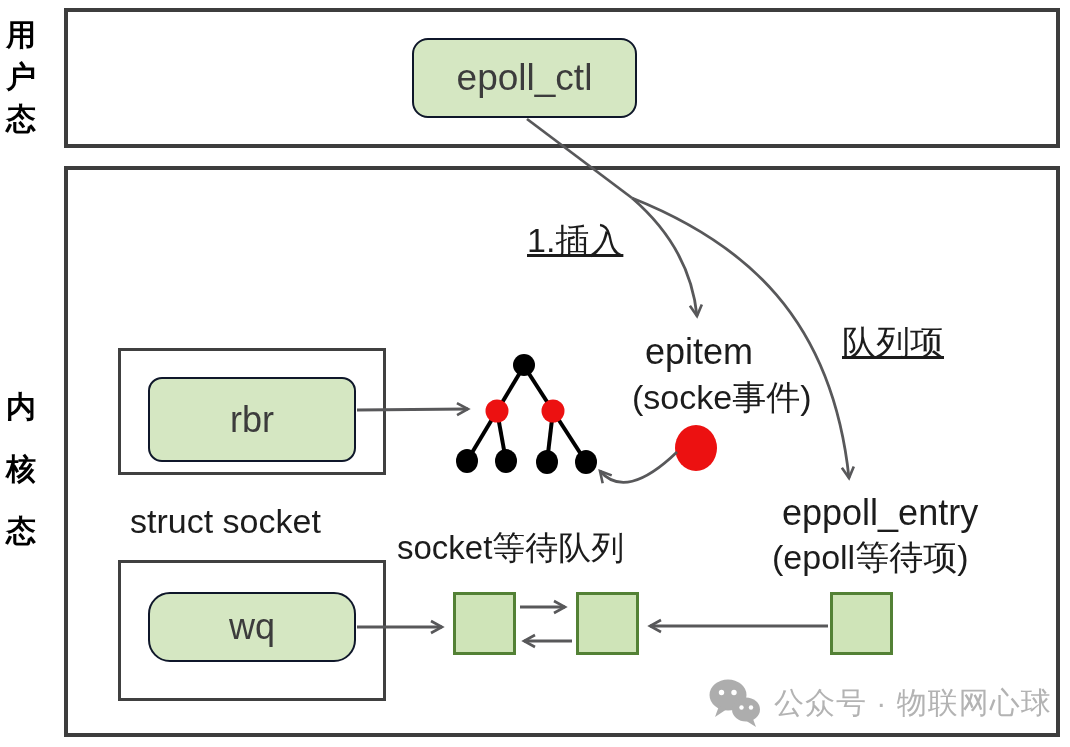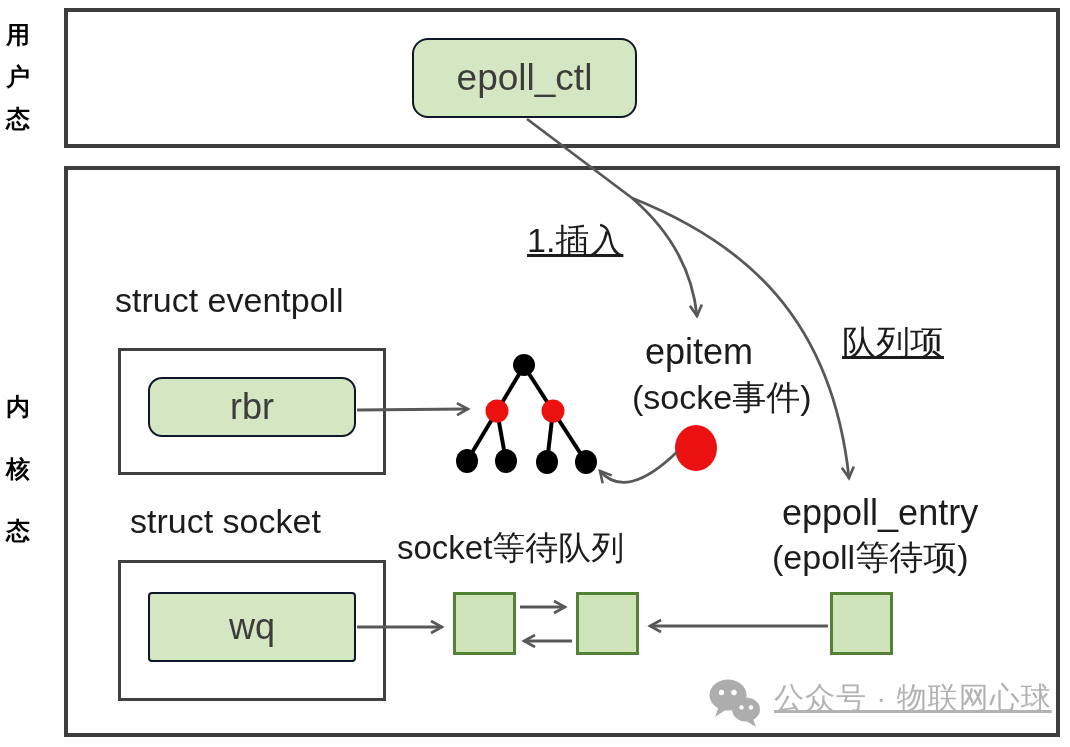--- a/index.html
+++ b/index.html
@@ -3,63 +3,62 @@
 <meta charset="utf-8">
 <style>
   html,body{margin:0;padding:0;background:#fff;}
   .canvas{
     position:relative;width:1070px;height:747px;background:#ffffff;overflow:hidden;
     font-family:"Liberation Sans","DejaVu Sans",sans-serif;color:#1f1f1f;
   }
   .frame{position:absolute;border:4px solid #3d3d3d;background:transparent;box-sizing:border-box;}
   .inner-box{position:absolute;border:3px solid #404040;background:#ffffff;box-sizing:border-box;}
   .vlabel{
-    position:absolute;width:46px;font-size:24px;font-weight:bold;color:#000;
+    position:absolute;width:46px;font-size:30px;font-weight:bold;color:#000;
     line-height:42px;word-break:break-all;text-align:left;letter-spacing:0;
   }
   .pill{
     position:absolute;display:flex;align-items:center;justify-content:center;
     background:#d5e7c2;border:2px solid #0f172a;border-radius:16px;box-sizing:border-box;
     font-size:36px;color:#3c3c3c;
   }
   .sq{
     position:absolute;width:63px;height:63px;background:#cfe4b8;border:3px solid #538135;
     box-sizing:border-box;
   }
   .lbl{position:absolute;white-space:nowrap;color:#1c1c1c;}
   .f34{font-size:34px;}
   .f33{font-size:33px;}
   .f36{font-size:36px;}
   .two-line{line-height:43px;text-decoration:underline;}
   svg.overlay{position:absolute;left:0;top:0;pointer-events:none;}
   .watermark{
-    position:absolute;left:708px;top:678px;display:flex;align-items:flex-start;gap:12px;
-    color:#b3b3b3;font-size:30px;letter-spacing:1px;white-space:nowrap;text-decoration:underline;
+    position:absolute;left:708px;top:678px;display:flex;align-items:center;gap:12px;
+    color:#b3b3b3;font-size:30px;letter-spacing:1px;white-space:nowrap;
   }
 </style>
 </head>
 <body>
 
 <div class="canvas">
 
   <div class="vlabel" style="left:6px;top:14px;">用户态</div>
   <div class="vlabel" style="left:6px;top:376px;line-height:62px;">内核态</div>
 
   <div class="frame" style="left:64px;top:8px;width:996px;height:140px;"></div>
   <div class="frame" style="left:64px;top:166px;width:996px;height:571px;"></div>
 
   <div class="pill" style="left:412px;top:38px;width:225px;height:80px;font-size:37px;">epoll_ctl</div>
 
-  <div class="lbl f34" style="left:115px;top:281px;">struct eventpoll</div>
   <div class="inner-box" style="left:118px;top:348px;width:268px;height:127px;"></div>
-  <div class="pill" style="left:148px;top:377px;width:208px;height:60px;border-radius:14px;">rbr</div>
+  <div class="pill" style="left:148px;top:377px;width:208px;height:85px;border-radius:14px;">rbr</div>
 
   <div class="lbl f34" style="left:130px;top:502px;">struct socket</div>
   <div class="inner-box" style="left:118px;top:560px;width:268px;height:141px;"></div>
-  <div class="pill" style="left:148px;top:592px;width:208px;height:70px;border-radius:4px;">wq</div>
+  <div class="pill" style="left:148px;top:592px;width:208px;height:70px;border-radius:22px;">wq</div>
 
   <div class="sq" style="left:453px;top:592px;"></div>
   <div class="sq" style="left:576px;top:592px;"></div>
   <div class="sq" style="left:830px;top:592px;"></div>
 
   <svg class="overlay" width="1070" height="747" viewBox="0 0 1070 747">
     <defs>
       <marker id="chev" markerUnits="userSpaceOnUse" markerWidth="20" markerHeight="20" refX="14" refY="8" orient="auto">
         <path d="M3,2 L14,8 L3,14" fill="none" stroke="#58585a" stroke-width="2.6"></path>
       </marker>

